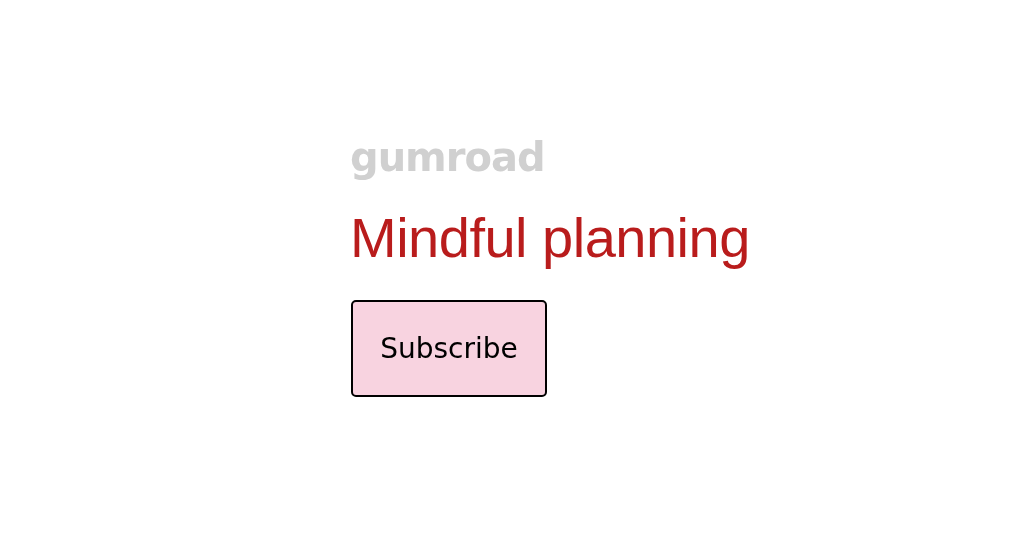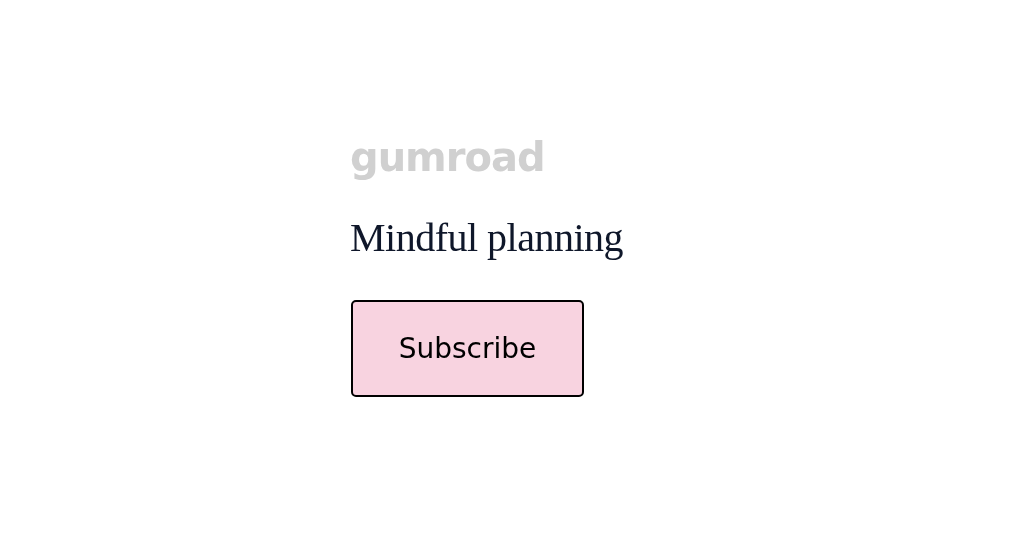--- a/index.html
+++ b/index.html
@@ -44,32 +44,32 @@
       font-size: 40px;
       letter-spacing: -1px;
       color: #d0d0d0;
       line-height: 34px;
       text-transform: lowercase;
     }
     .title {
       position: absolute;
       left: 350px;
       top: 198px;
-      font-family: Liberation Serif, serif;
-      font-size: 40px;
-      color: #0f172a;
+      font-family: Liberation Sans, sans-serif;
+      font-size: 56px;
+      color: #b91c1c;
       line-height: 80px;
       white-space: nowrap;
       letter-spacing: -0.5px;
     }
     .subscribe-btn {
       position: absolute;
       left: 351px;
       top: 300px;
-      width: 233px;
+      width: 196px;
       height: 97px;
       box-sizing: border-box;
       background: #f8d3e0;
       border: 2px solid #000000;
       border-radius: 5px;
       display: flex;
       align-items: center;
       justify-content: center;
       font-family: "DejaVu Sans", sans-serif;
       font-size: 28px;

